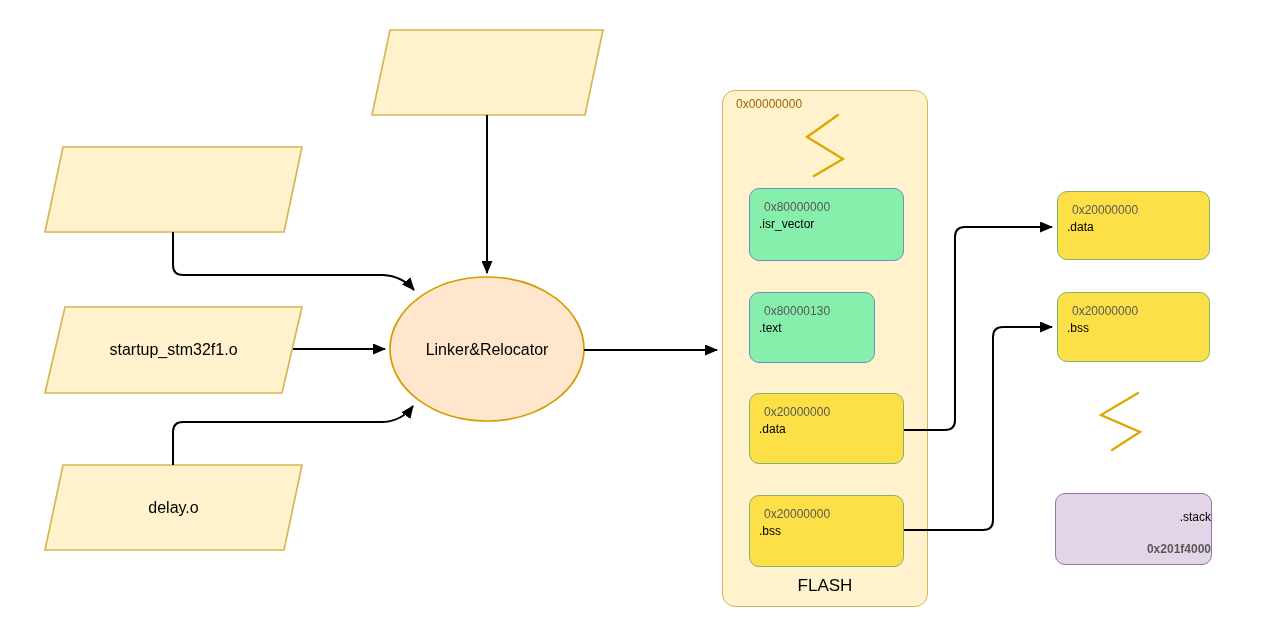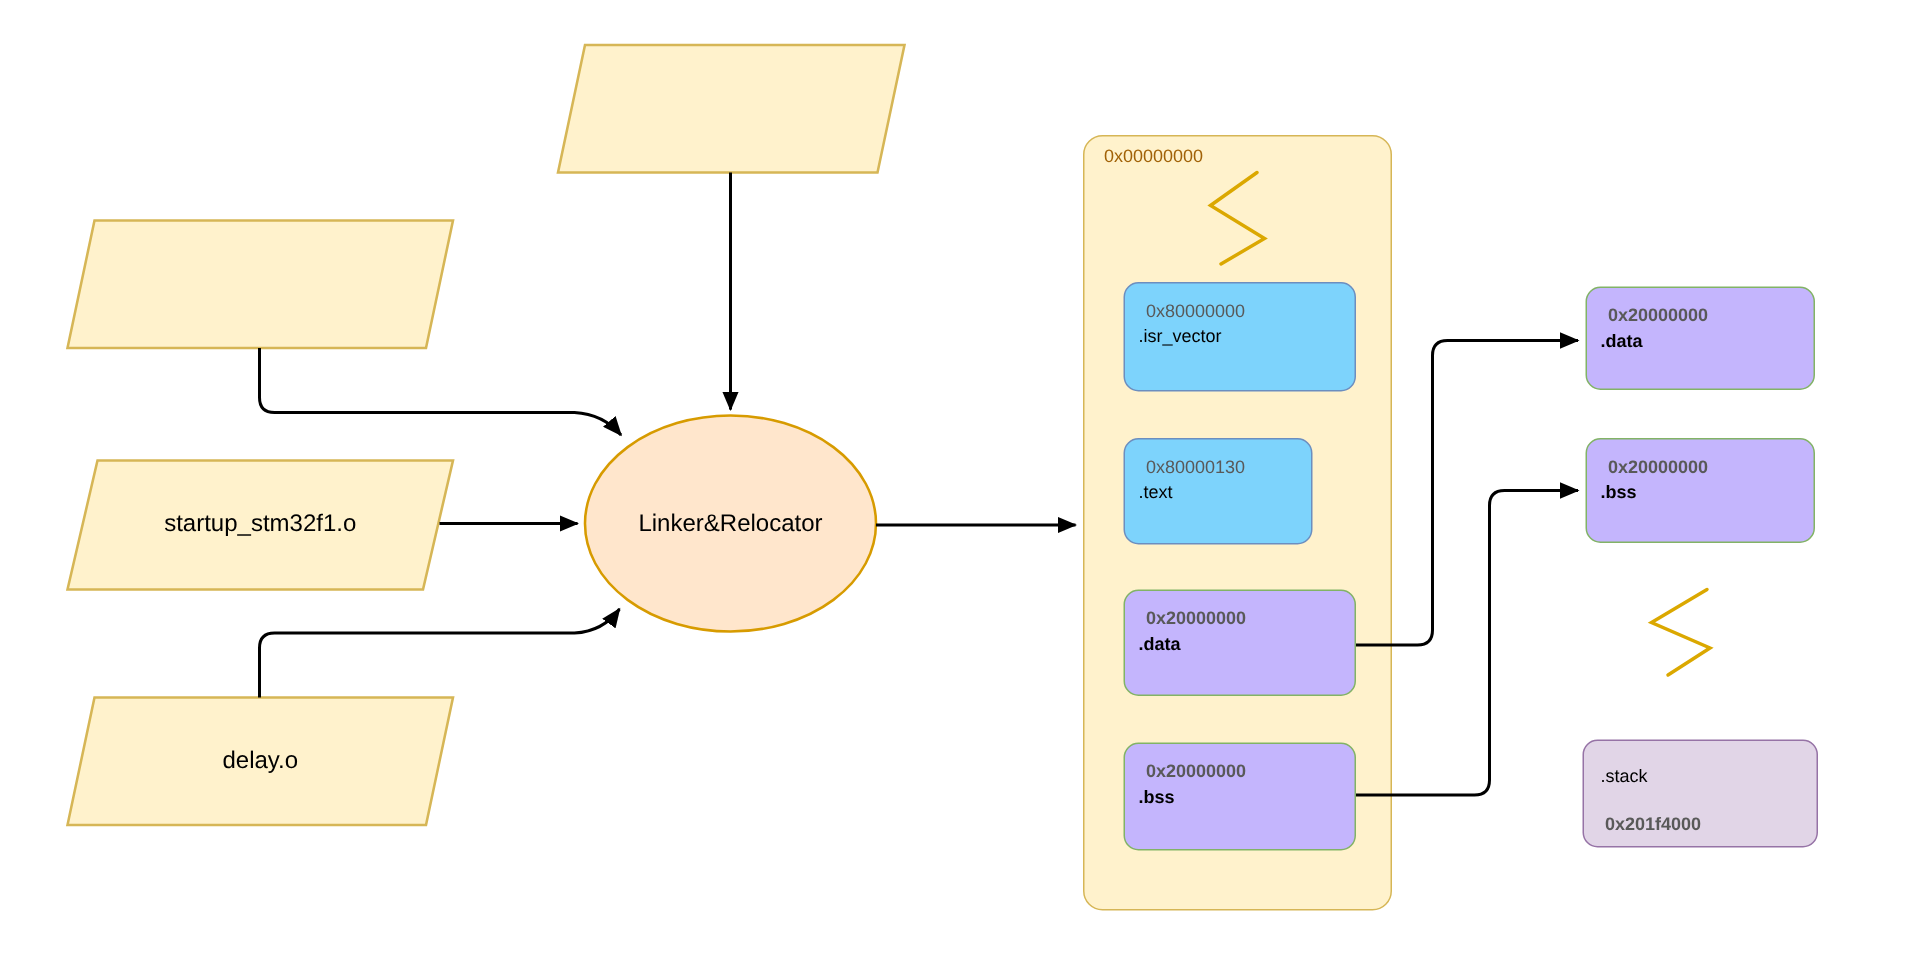--- a/index.html
+++ b/index.html
@@ -20,23 +20,23 @@
   .container-caption{
     position:absolute;bottom:10px;left:0;width:100%;text-align:center;
     font-size:17px;color:#000;
   }
 
   
   .memblock{
     position:absolute;box-sizing:border-box;z-index:2;border-radius:10px;
     border:1.7px solid;overflow:hidden;
   }
-  .memblock.blue  {background:#7dd3fc;border-color:#6C8EBF;}
-  .memblock.green {background:#c4b5fd;border-color:#82B366;font-weight:bold;}
-  .memblock.purple{background:#E1D5E7;border-color:#9673A6;}
+  .memblock.blue  {background:#86efac;border-color:#6C8EBF;}
+  .memblock.green {background:#fde047;border-color:#82B366;}
+  .memblock.purple{background:#E1D5E7;border-color:#9673A6;text-align:right;}
   .memblock .addr{font-size:12px;color:#595959;margin:11px 0 3px 14px;}
   .memblock .mname{font-size:12px;color:#000;margin:0 0 0 9px;}
   .memblock.stacked{padding-top:16px;}
   .memblock.stacked .mname{margin:0 0 0 11px;}
   .memblock.stacked .addr{margin:18px 0 0 14px;font-weight:bold;}
 
   
   .shape-label{
     position:absolute;z-index:2;display:flex;align-items:center;justify-content:center;
     font-size:16px;color:#000;text-align:center;
@@ -53,20 +53,21 @@
     <polygon points="63,147 302,147 284,232 45,232" fill="#FFF2CC" stroke="#D6B656" stroke-width="1.7"></polygon>
     <polygon points="65,307 302,307 282,393 45,393" fill="#FFF2CC" stroke="#D6B656" stroke-width="1.7"></polygon>
     <polygon points="63,465 302,465 284,550 45,550" fill="#FFF2CC" stroke="#D6B656" stroke-width="1.7"></polygon>
     <ellipse cx="487" cy="349" rx="97" ry="72" fill="#FFE6CC" stroke="#D79B00" stroke-width="1.7"></ellipse>
     <polyline points="838,115 807,137 843,159 814,176" fill="none" stroke="#DBA800" stroke-width="2.3" stroke-linecap="round"></polyline>
     <polyline points="1138,393 1101,415 1140,432 1112,450" fill="none" stroke="#DBA800" stroke-width="2.3" stroke-linecap="round"></polyline>
   </svg>
 
   <div class="mem-container" style="left:722px;top:90px;width:206px;height:517px">
     <div class="base-addr">0x00000000</div>
+    <div class="container-caption">FLASH</div>
   </div>
 
   <div class="memblock blue" style="left:749px;top:188px;width:155px;height:73px">
     <div class="addr">0x80000000</div>
     <div class="mname">.isr_vector</div>
   </div>
   <div class="memblock blue" style="left:749px;top:292px;width:126px;height:71px">
     <div class="addr">0x80000130</div>
     <div class="mname">.text</div>
   </div>

